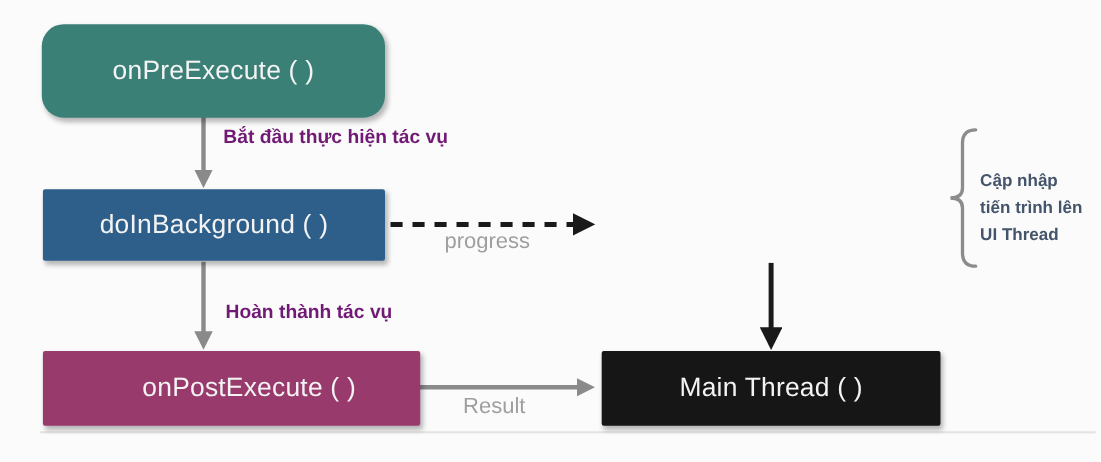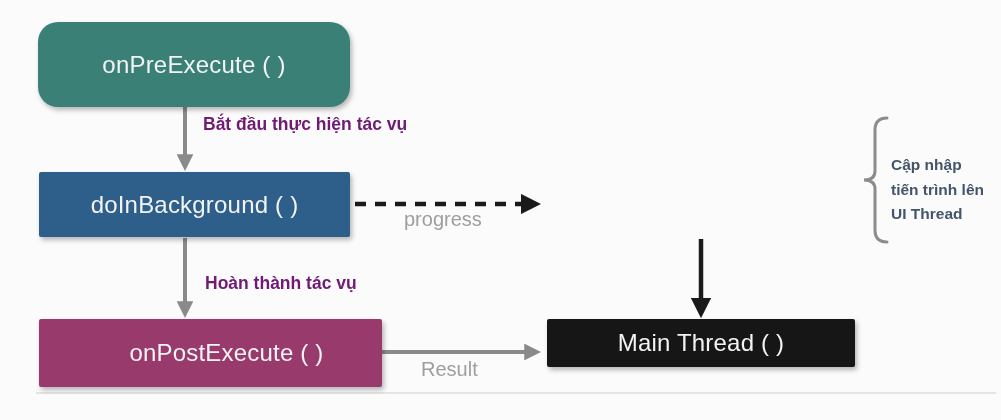--- a/index.html
+++ b/index.html
@@ -17,21 +17,21 @@
     color:#f3f3f3;
     font-size:24px;
     letter-spacing:0.2px;
     border-radius:2px;
     box-shadow:2px 3px 5px rgba(0,0,0,0.28);
   }
   .node-onpreexecute   {left:38px;  top:22px;  width:312px; height:85px;border-radius:20px;}
   .node-doinbackground {left:39px;  top:172px; width:311px; height:65px;}
   .node-onprogressupdate{left:546px;top:172px; width:311px; height:65px;}
   .node-onpostexecute  {left:39px;  top:319px; width:311px; height:68px;padding-left:32px;}
-  .node-mainthread     {left:547px; top:319px; width:308px; height:48px;}
+  .node-mainthread     {left:547px; top:319px; width:308px; height:68px;}
   .edge-label-vn{
     position:absolute;z-index:2;
     font-size:17.5px;font-weight:bold;color:#701a75;
     white-space:nowrap;
   }
   .lbl-start  {left:203px;top:114px;}
   .lbl-finish {left:205px;top:273px;}
   .edge-label-en{
     position:absolute;z-index:2;
     font-size:20px;color:#9e9e9e;

